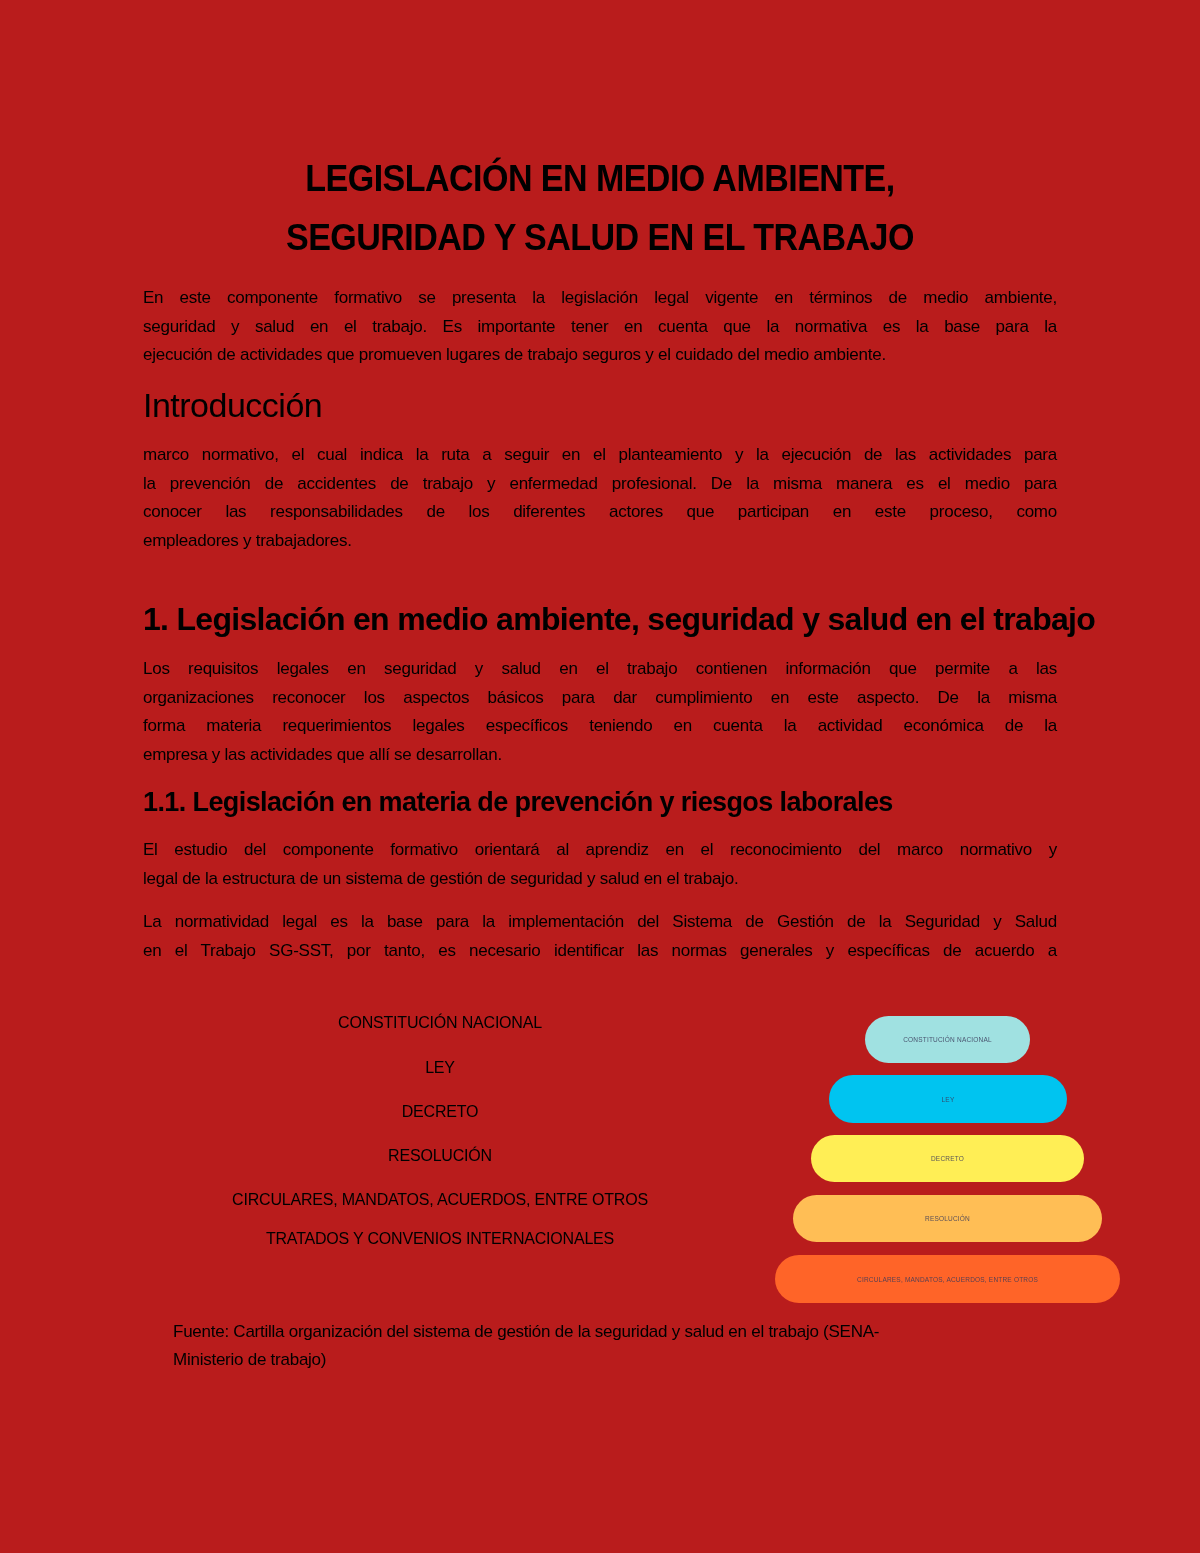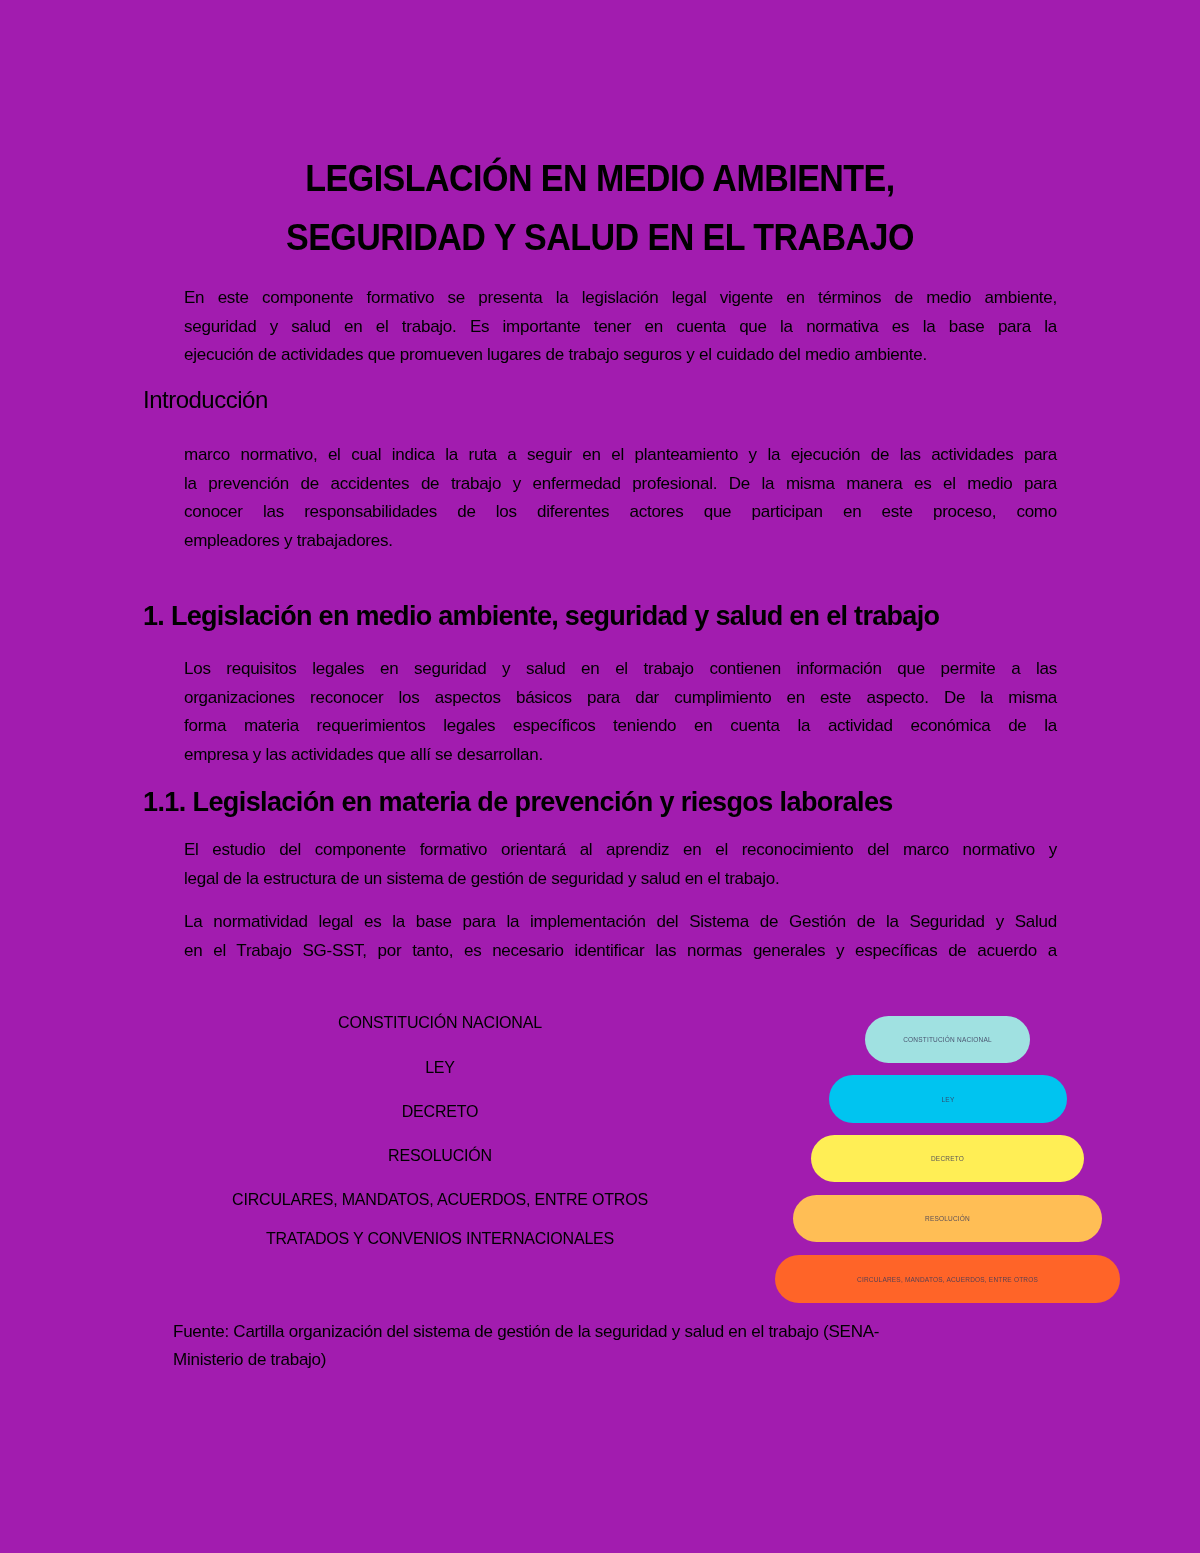--- a/index.html
+++ b/index.html
@@ -13,21 +13,21 @@
       position: relative;
       font-family: "Liberation Sans", "DejaVu Sans", sans-serif;
       color: #000000;
       overflow: hidden;
     }
     .page {
       position: absolute;
       left: 0; top: 0;
       width: 1200px;
       height: 1553px;
-      background: #a21caf;
+      background: #b91c1c;
     }
     .title {
       position: absolute;
       left: 143px;
       width: 914px;
       text-align: center;
       font-weight: bold;
       font-size: 37px;
       line-height: 1;
       letter-spacing: -0.6px;
@@ -44,39 +44,38 @@
       font-size: 17px;
       line-height: 28.5px;
       text-align: justify;
       letter-spacing: -0.25px;
     }
     .para .ln {
       display: block;
       white-space: nowrap;
       text-align-last: justify;
       text-align: justify;
-      margin-left: 41px;
     }
     .para .ln.last {
       text-align-last: left;
     }
 
     .h-intro {
       position: absolute;
       left: 143px;
       top: 388px;
-      font-size: 24px;
+      font-size: 34px;
       line-height: 1;
       letter-spacing: -0.5px;
     }
     .h1 {
       position: absolute;
       left: 143px;
       top: 603px;
-      font-size: 27px;
+      font-size: 32px;
       font-weight: bold;
       line-height: 1;
       letter-spacing: -0.7px;
     }
     .h2 {
       position: absolute;
       left: 143px;
       top: 789px;
       font-size: 27px;
       font-weight: bold;

